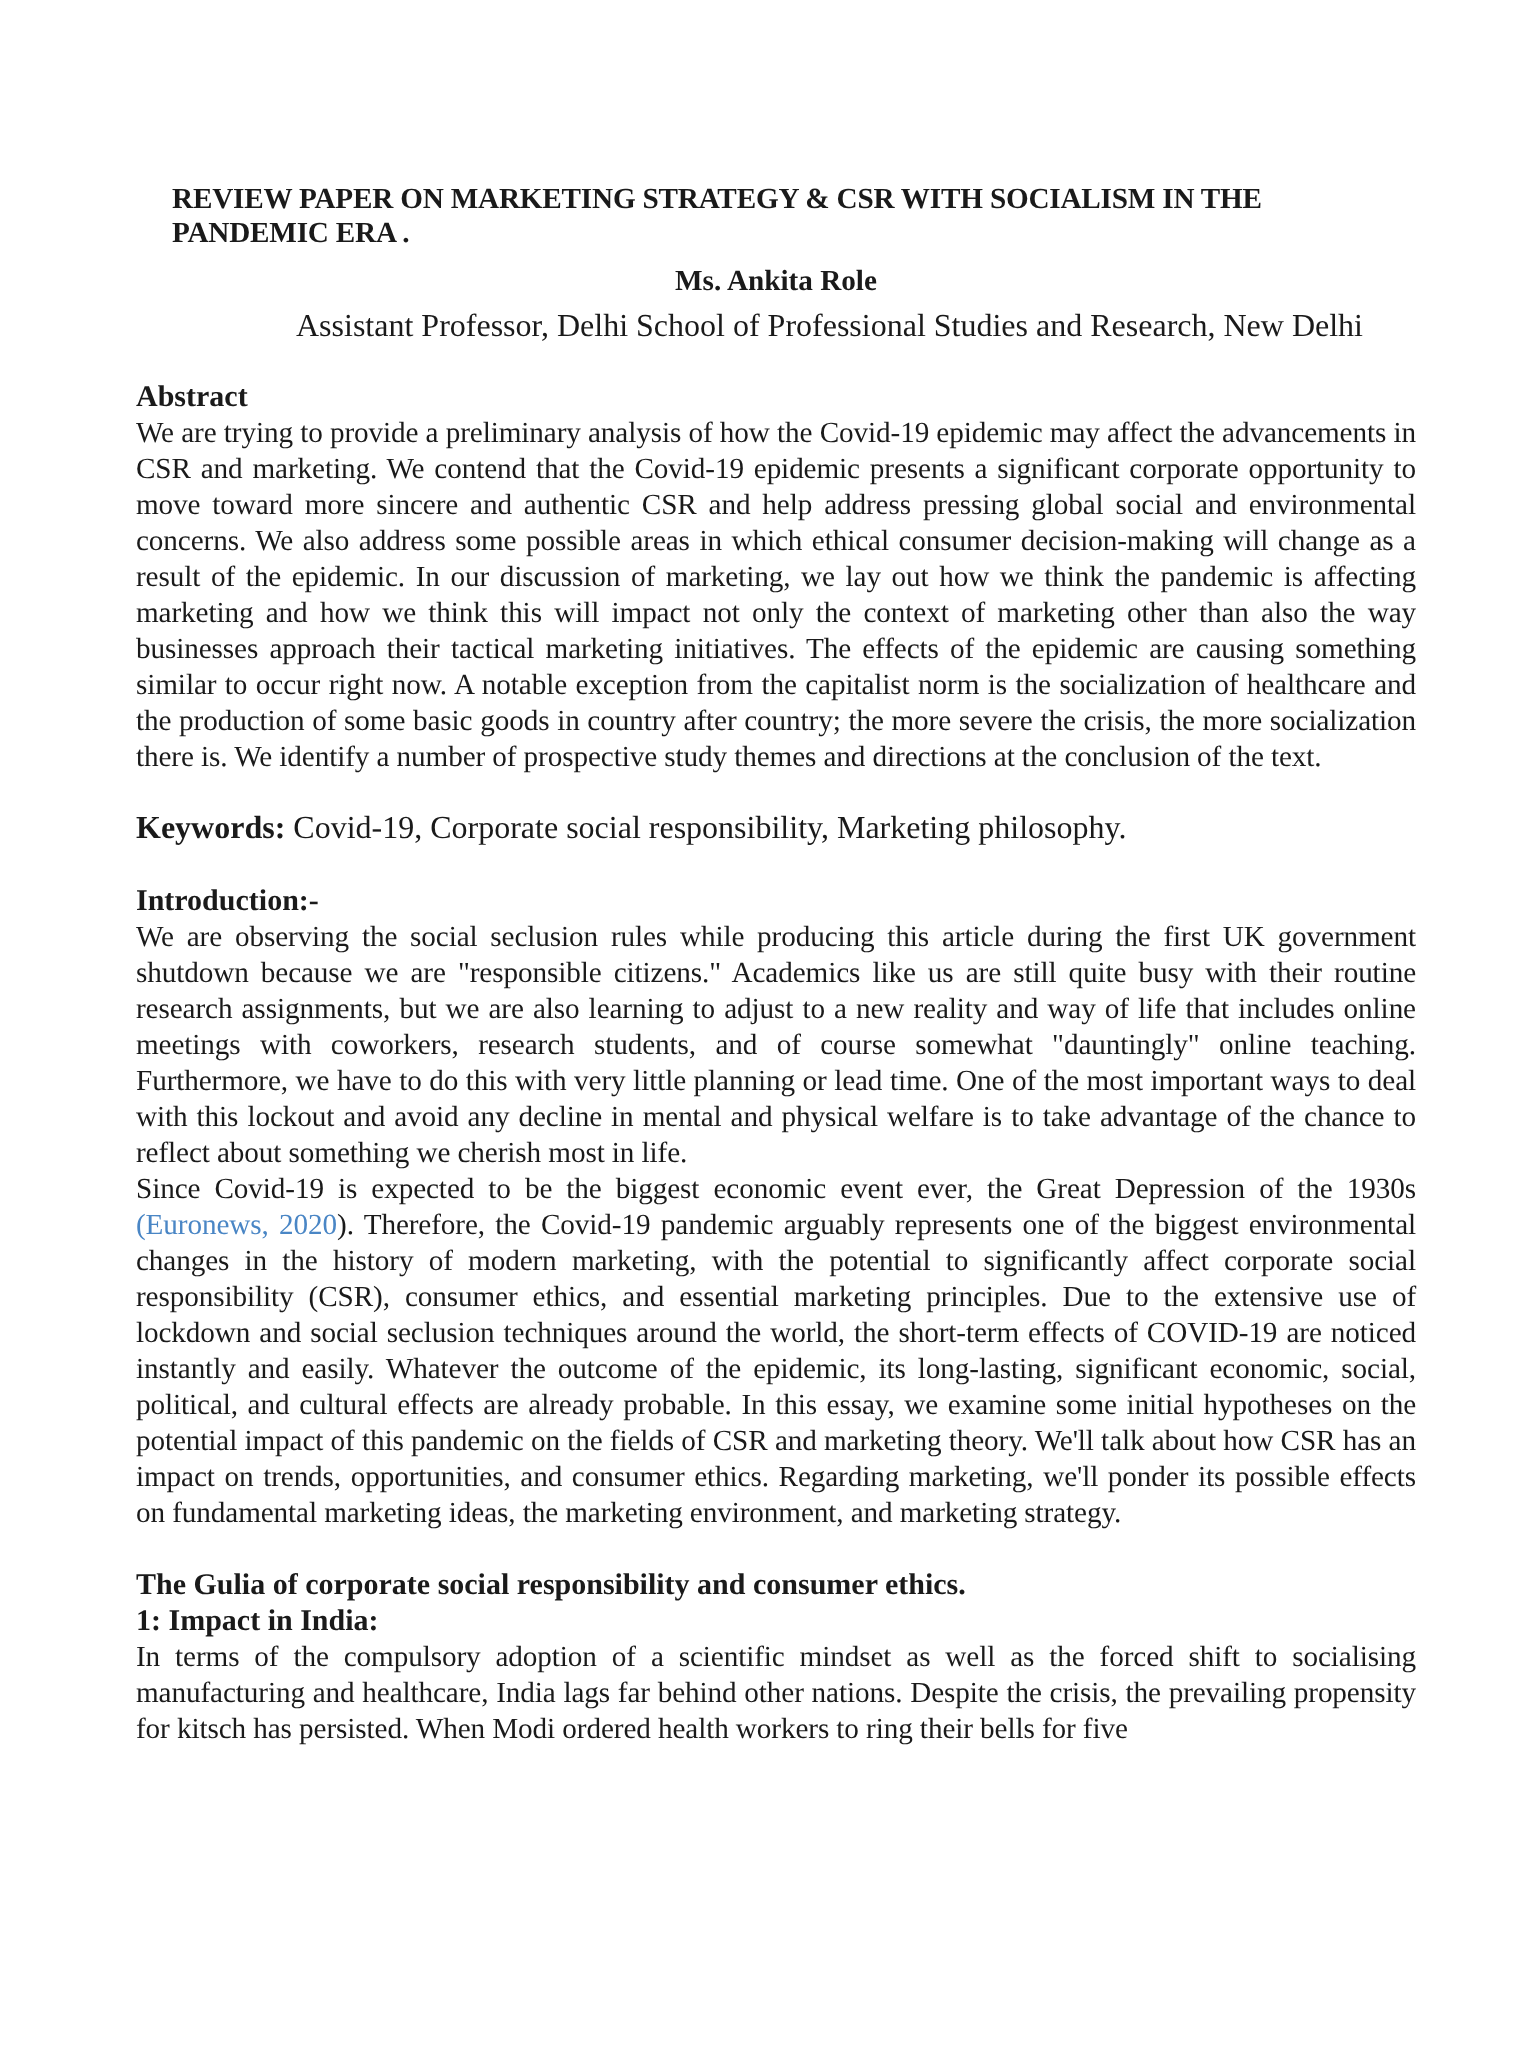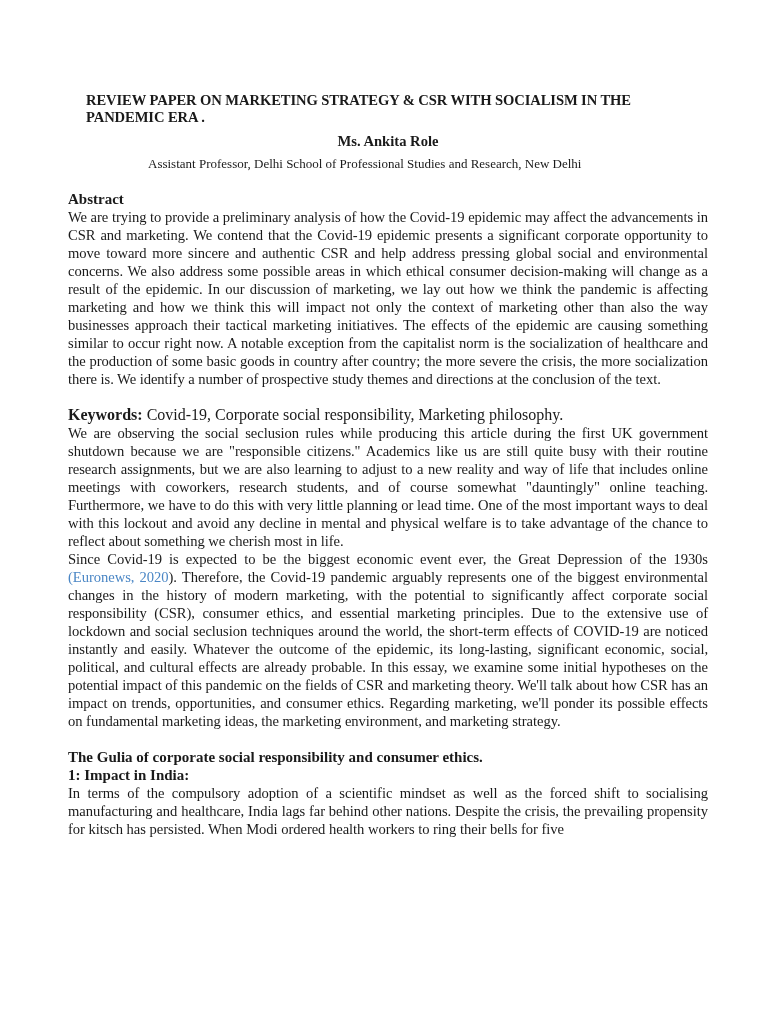--- a/index.html
+++ b/index.html
@@ -31,21 +31,21 @@
       letter-spacing: -0.1px;
     }
     .author {
       font-weight: bold;
       font-size: 14.6px;
       text-align: center;
       margin: 6px 0 0 0;
       line-height: 18px;
     }
     .affiliation {
-      font-size: 13px;
+      font-size: 16px;
       text-align: left;
       margin: 5px 0 0 0;
       line-height: 18px;
       padding-left: 80px;
       padding-right: 80px;
       white-space: nowrap;
     }
     .section-head {
       font-weight: bold;
       font-size: 15px;
@@ -76,19 +76,20 @@
 <div class="page">
   <h1 class="title">REVIEW PAPER ON MARKETING STRATEGY &amp; CSR WITH SOCIALISM IN THE PANDEMIC ERA .</h1>
   <p class="author">Ms. Ankita Role</p>
   <p class="affiliation">Assistant Professor, Delhi School of Professional Studies and Research, New Delhi</p>
 
   <h2 class="section-head abstract-head">Abstract</h2>
   <p class="para">We are trying to provide a preliminary analysis of how the Covid-19 epidemic may affect the advancements in CSR and marketing. We contend that the Covid-19 epidemic presents a significant corporate opportunity to move toward more sincere and authentic CSR and help address pressing global social and environmental concerns. We also address some possible areas in which ethical consumer decision-making will change as a result of the epidemic. In our discussion of marketing, we lay out how we think the pandemic is affecting marketing and how we think this will impact not only the context of marketing other than also the way businesses approach their tactical marketing initiatives. The effects of the epidemic are causing something similar to occur right now. A notable exception from the capitalist norm is the socialization of healthcare and the production of some basic goods in country after country; the more severe the crisis, the more socialization there is. We identify a number of prospective study themes and directions at the conclusion of the text.</p>
 
   <p class="keywords"><b>Keywords:</b><span> Covid-19, Corporate social responsibility, Marketing philosophy.</span></p>
 
+  <h2 class="section-head intro-head">Introduction:-</h2>
   <p class="para">We are observing the social seclusion rules while producing this article during the first UK government shutdown because we are "responsible citizens." Academics like us are still quite busy with their routine research assignments, but we are also learning to adjust to a new reality and way of life that includes online meetings with coworkers, research students, and of course somewhat "dauntingly" online teaching. Furthermore, we have to do this with very little planning or lead time. One of the most important ways to deal with this lockout and avoid any decline in mental and physical welfare is to take advantage of the chance to reflect about something we cherish most in life.</p>
   <p class="para"><span>Since Covid-19 is expected to be the biggest economic event ever, the Great Depression of the 1930s </span><a class="citation">(Euronews, 2020</a><span>). Therefore, the Covid-19 pandemic arguably represents one of the biggest environmental changes in the history of modern marketing, with the potential to significantly affect corporate social responsibility (CSR), consumer ethics, and essential marketing principles. Due to the extensive use of lockdown and social seclusion techniques around the world, the short-term effects of COVID-19 are noticed instantly and easily. Whatever the outcome of the epidemic, its long-lasting, significant economic, social, political, and cultural effects are already probable. In this essay, we examine some initial hypotheses on the potential impact of this pandemic on the fields of CSR and marketing theory. We'll talk about how CSR has an impact on trends, opportunities, and consumer ethics. Regarding marketing, we'll ponder its possible effects on fundamental marketing ideas, the marketing environment, and marketing strategy.</span></p>
 
   <h2 class="section-head role-head">The Gulia of corporate social responsibility and consumer ethics.</h2>
   <h3 class="section-head">1: Impact in India:</h3>
   <p class="para">In terms of the compulsory adoption of a scientific mindset as well as the forced shift to socialising manufacturing and healthcare, India lags far behind other nations. Despite the crisis, the prevailing propensity for kitsch has persisted. When Modi ordered health workers to ring their bells for five</p>
 </div>
 
 </body></html>

